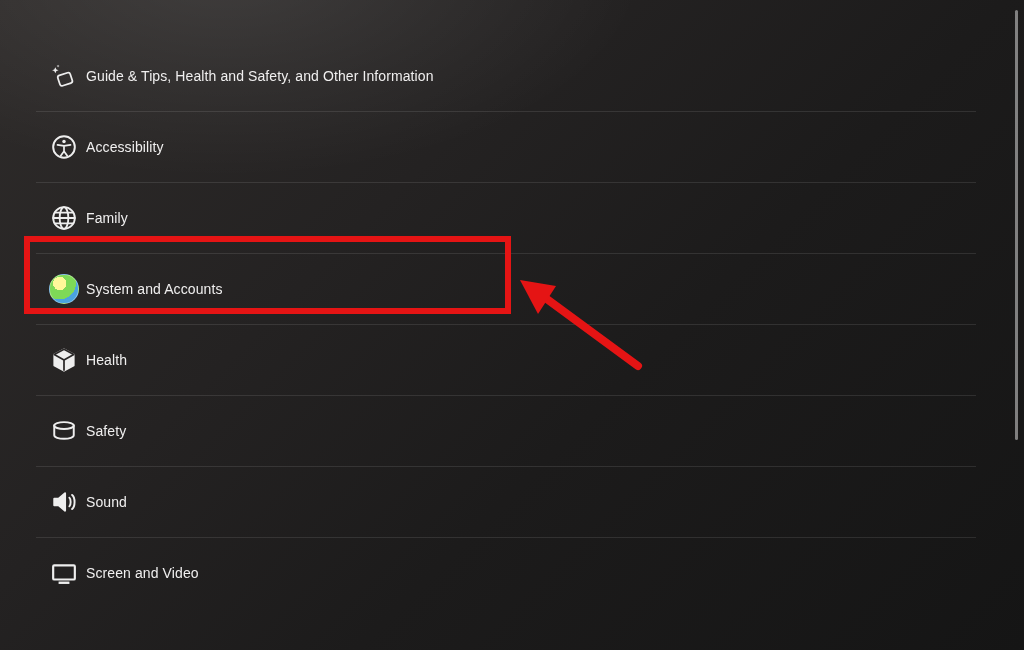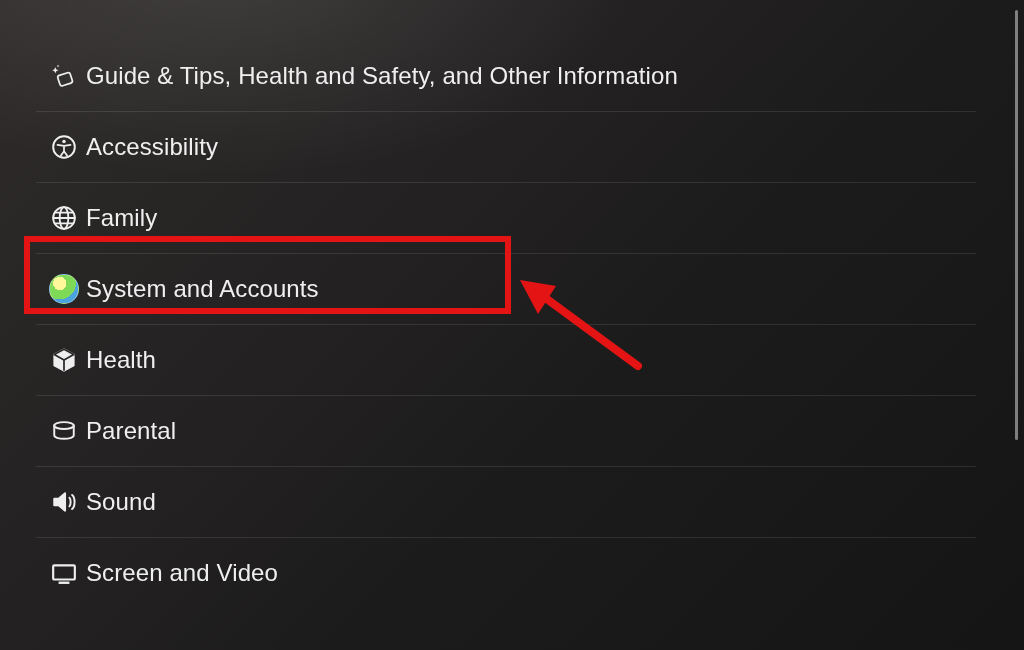--- a/index.html
+++ b/index.html
@@ -29,21 +29,21 @@
   .row:first-child { border-top: none; }
   .icon-slot {
     width: 44px;
     display: flex;
     justify-content: center;
     align-items: center;
     flex-shrink: 0;
   }
   .icon-slot svg { width: 26px; height: 26px; display: block; }
   .label {
-    font-size: 24px;
+    font-size: 14px;
     font-weight: 400;
     letter-spacing: 0.1px;
     color: #f0efef;
   }
   .avatar {
     width: 30px; height: 30px; border-radius: 50%;
     background: radial-gradient(circle at 35% 30%, #fff89a 0 25%, #7ed957 25% 60%, #4aa3df 60% 100%);
     border: 1px solid rgba(255,255,255,0.35);
   }
   .scroll-rail {
@@ -120,21 +120,21 @@
   </div>
 
   <div class="row">
     <span class="icon-slot">
       <svg viewBox="0 0 24 24" fill="none" stroke="#eee" stroke-width="1.8" stroke-linecap="round">
         <ellipse cx="12" cy="7" rx="9" ry="3.2"></ellipse>
         <path d="M3 7v9c0 1.8 4 3.2 9 3.2s9-1.4 9-3.2V7"></path>
         <path d="M3 12c0 1.8 4 3.2 9 3.2s9-1.4 9-3.2" opacity="0"></path>
       </svg>
     </span>
-    <span class="label">Parental</span>
+    <span class="label">Safety</span>
   </div>
 
   <div class="row">
     <span class="icon-slot">
       <svg viewBox="0 0 24 24" fill="#eee" stroke="#eee" stroke-width="1.8" stroke-linecap="round" stroke-linejoin="round">
         <path d="M3 9v6h4l6 5V4L7 9H3z"></path>
         <path d="M17 8c1.5 1.2 1.5 6.8 0 8" fill="none"></path>
         <path d="M19.5 5.5c3 2.5 3 10.5 0 13" fill="none"></path>
       </svg>
     </span>

